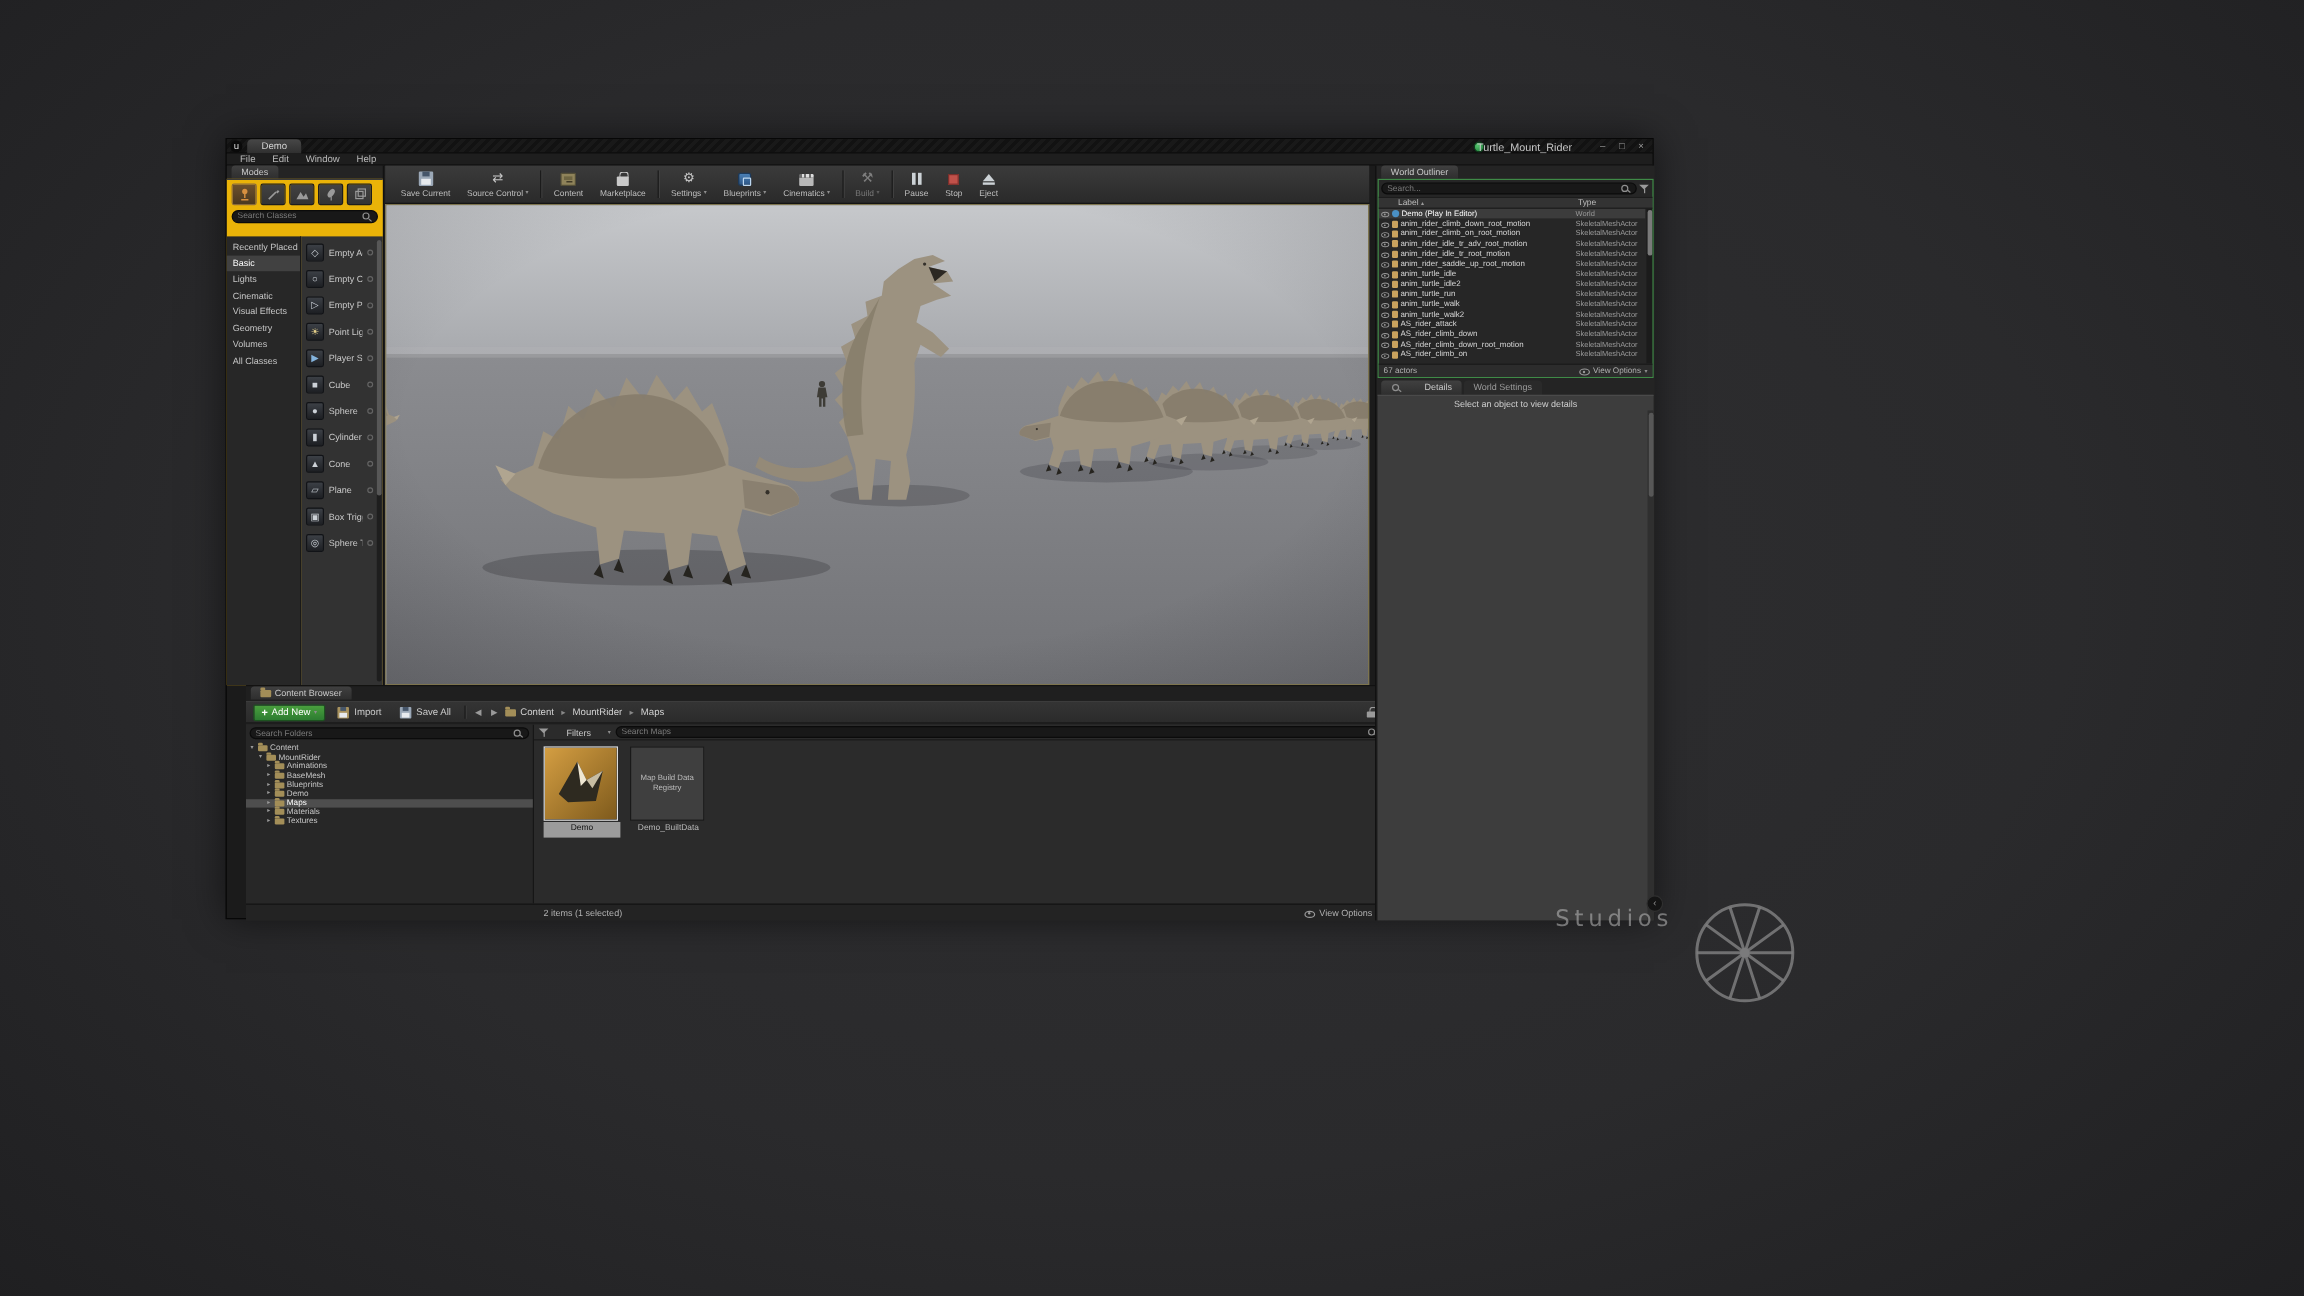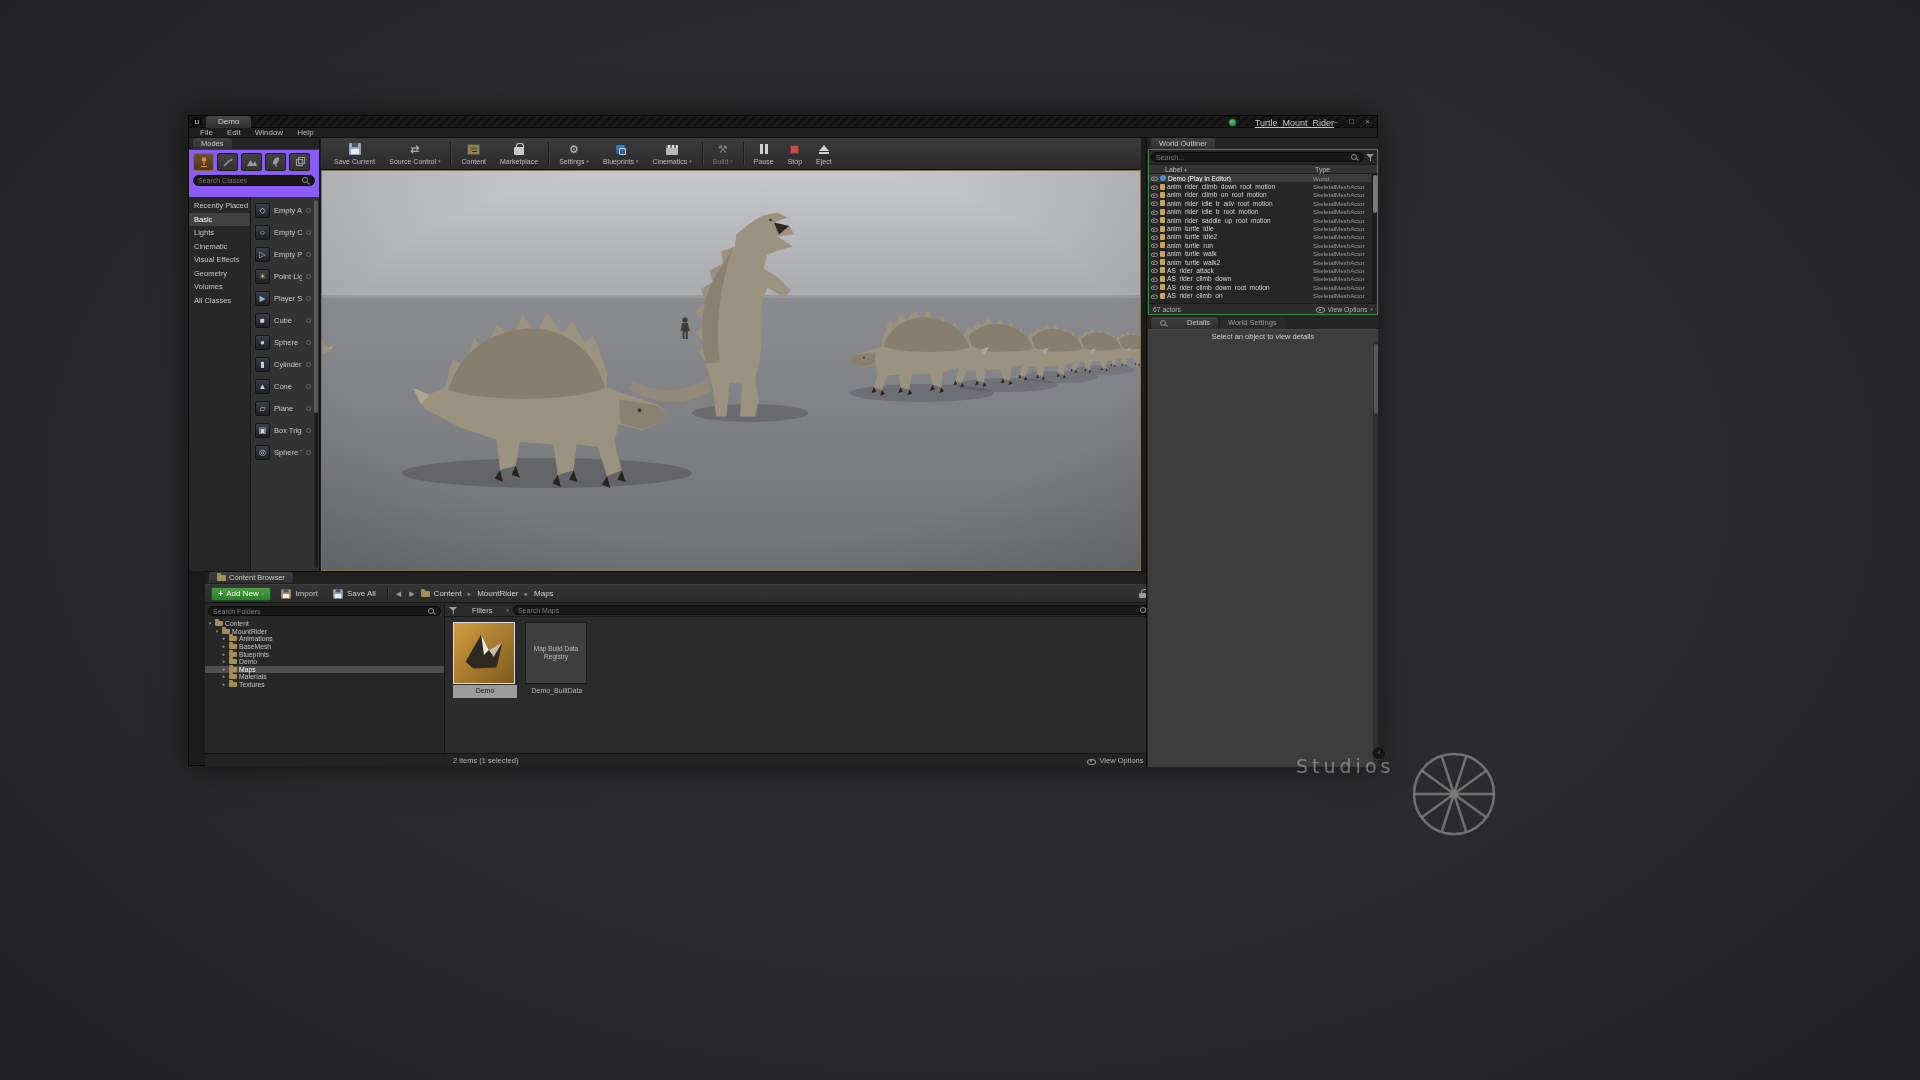--- a/index.html
+++ b/index.html
@@ -19,21 +19,21 @@
   .titlebar { position: absolute; left: 0; top: 0; right: 0; height: 12px;
     background: repeating-linear-gradient(135deg, #191919 0 3px, #121212 3px 6px);
     border-bottom: 1px solid #090909; }
   .ue-logo { position: absolute; left: 3px; top: 1px; width: 10px; height: 10px; border-radius: 50%;
     background: #0a0a0a; color: #dcdcdc; font-size: 8px; line-height: 10px; text-align: center; }
   .doc-tab { position: absolute; left: 17px; top: 0; height: 12px; padding: 0 12px;
     background: linear-gradient(#474747,#2f2f2f); border-radius: 4px 4px 0 0;
     color: #d2d2d2; font-size: 8px; line-height: 12px; }
   .pie-dot { position: absolute; right: 140px; top: 2px; width: 9px; height: 9px; border-radius: 50%;
     background: radial-gradient(circle at 35% 35%, #54c46e, #1d7a36); border: 1px solid #0e3c1c; }
-  .win-title { position: absolute; right: 43px; top: 2px; font-size: 9px; color: #c6c6c6; text-decoration: underline; }
+  .win-title { position: absolute; right: 67px; top: 2px; font-size: 9px; color: #c6c6c6; }
   .win-btns { position: absolute; right: 3px; top: 1px; display: flex; gap: 3px; }
   .win-btn { width: 13px; height: 10px; font-size: 8px; line-height: 10px; text-align: center; color: #9c9c9c; }
 
   
   .menubar { position: absolute; left: 0; top: 12px; right: 0; height: 10px; background: #1e1e1e;
     display: flex; align-items: center; padding-left: 4px; border-bottom: 1px solid #101010; }
   .menu-item { font-size: 8px; color: #b9b9b9; padding: 0 7px; line-height: 10px; }
 
   
   .panel-tab { position: absolute; left: 4px; top: 0; height: 11px;
@@ -68,21 +68,21 @@
   .lock::after { content:''; position: absolute; left: 0; top: 4px; width: 8px; height: 5px;
     background: #9a9a9a; border-radius: 1px; }
   .fold { position: relative; width: 9px; height: 6px; background: #a38e58; border-radius: 1px; flex: none; }
   .fold::before { content:''; position: absolute; left: 0; top: -2px; width: 4px; height: 2px;
     background: #a38e58; border-radius: 1px 1px 0 0; }
   .grip { width: 5px; height: 5px; border: 1px solid #6c6c6c; border-radius: 50%; flex: none; opacity: .85; }
 
   
   .modes-panel { position: absolute; left: 0; top: 22px; width: 131px; height: 433px;
     background: #242424; border-right: 1px solid #121212; }
-  .modes-inner { position: absolute; left: 0; top: 11px; right: 0; bottom: 0; background: #8b5cf6; border-top: 1px solid #3a3a3a; }
+  .modes-inner { position: absolute; left: 0; top: 11px; right: 0; bottom: 0; background: #eab308; border-top: 1px solid #3a3a3a; }
   .mode-icons { display: flex; gap: 3px; padding: 3px 4px 2px 4px; }
   .mode-ic { width: 21px; height: 18px; background: linear-gradient(#424242,#333333); border: 1px solid #1d1d1d;
     border-radius: 2px; display: flex; align-items: center; justify-content: center; }
   .mode-ic.active { background: linear-gradient(#6d512c,#4b3820); border-color: #8a6a3a; }
   .modes-search { margin: 2px 4px 3px 4px; }
   .modes-cols { position: absolute; top: 47px; left: 0; right: 0; bottom: 0; display: flex; }
   .cat-col { width: 62px; background: #272727; border-right: 1px solid #191919; padding-top: 2px; }
   .cat { font-size: 7.5px; color: #c6c6c6; padding: 3px 2px 3px 5px; line-height: 7.5px; white-space: nowrap; }
   .cat.active { background: #414141; color: #ffffff; }
   .items-col { flex: 1; background: #323232; position: relative; padding: 2px 8px 0 4px; overflow: hidden; }

